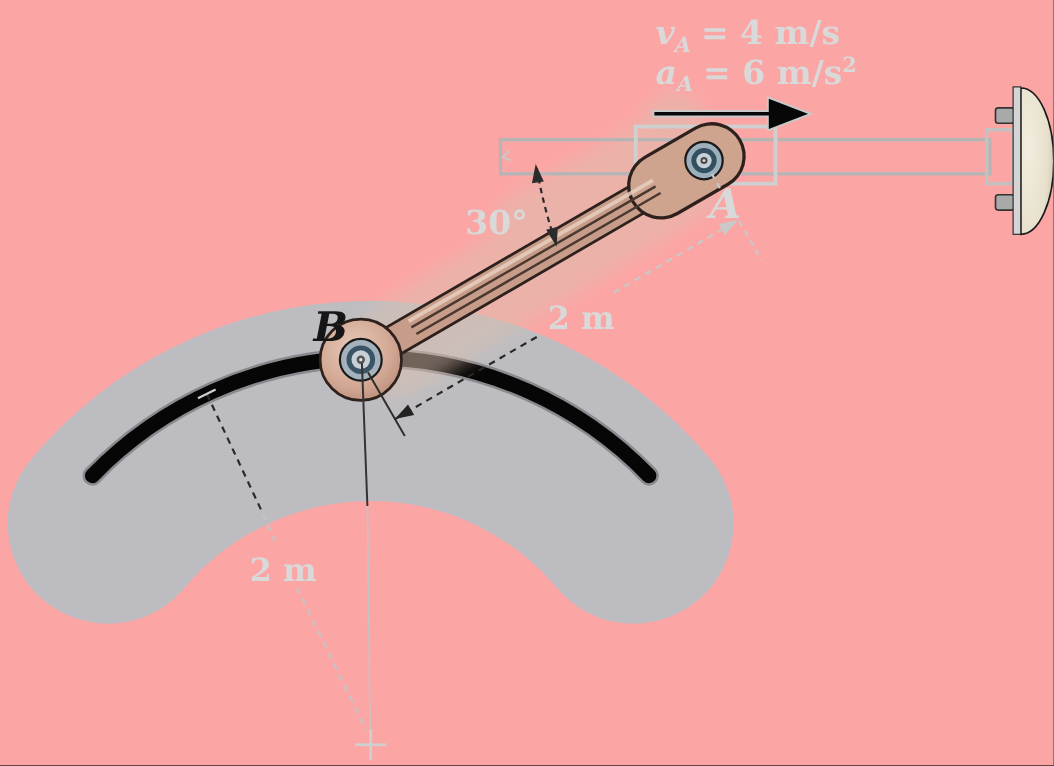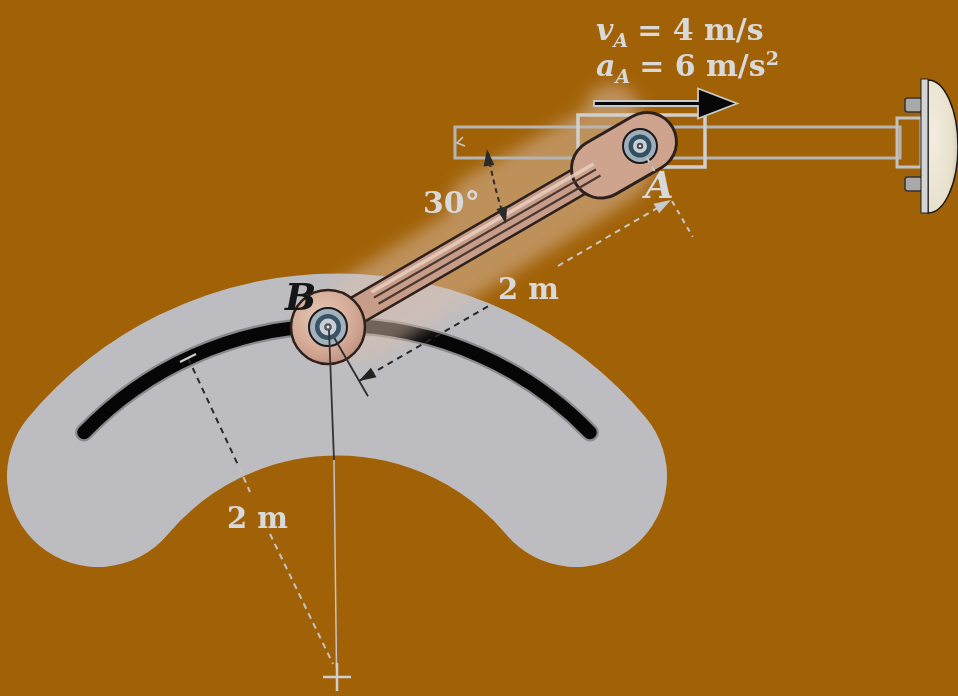--- a/index.html
+++ b/index.html
@@ -1,16 +1,16 @@
 <!DOCTYPE html>
 <html><head>
 <meta charset="utf-8">
 <style>
   html,body{margin:0;padding:0;background:#000;}
-  #stage{position:relative;width:958px;height:696px;background:#a16207;overflow:hidden;
+  #stage{position:relative;width:958px;height:696px;background:#fca5a5;overflow:hidden;
          font-family:"DejaVu Serif","Liberation Serif",serif;}
   svg{display:block}
   text{font-family:"DejaVu Serif","Liberation Serif",serif;font-weight:bold;}
   .lt{fill:#d9d9d9;}
   .dk{fill:#161616;}
   .it{font-style:italic;}
 </style>
 </head>
 <body>
 

